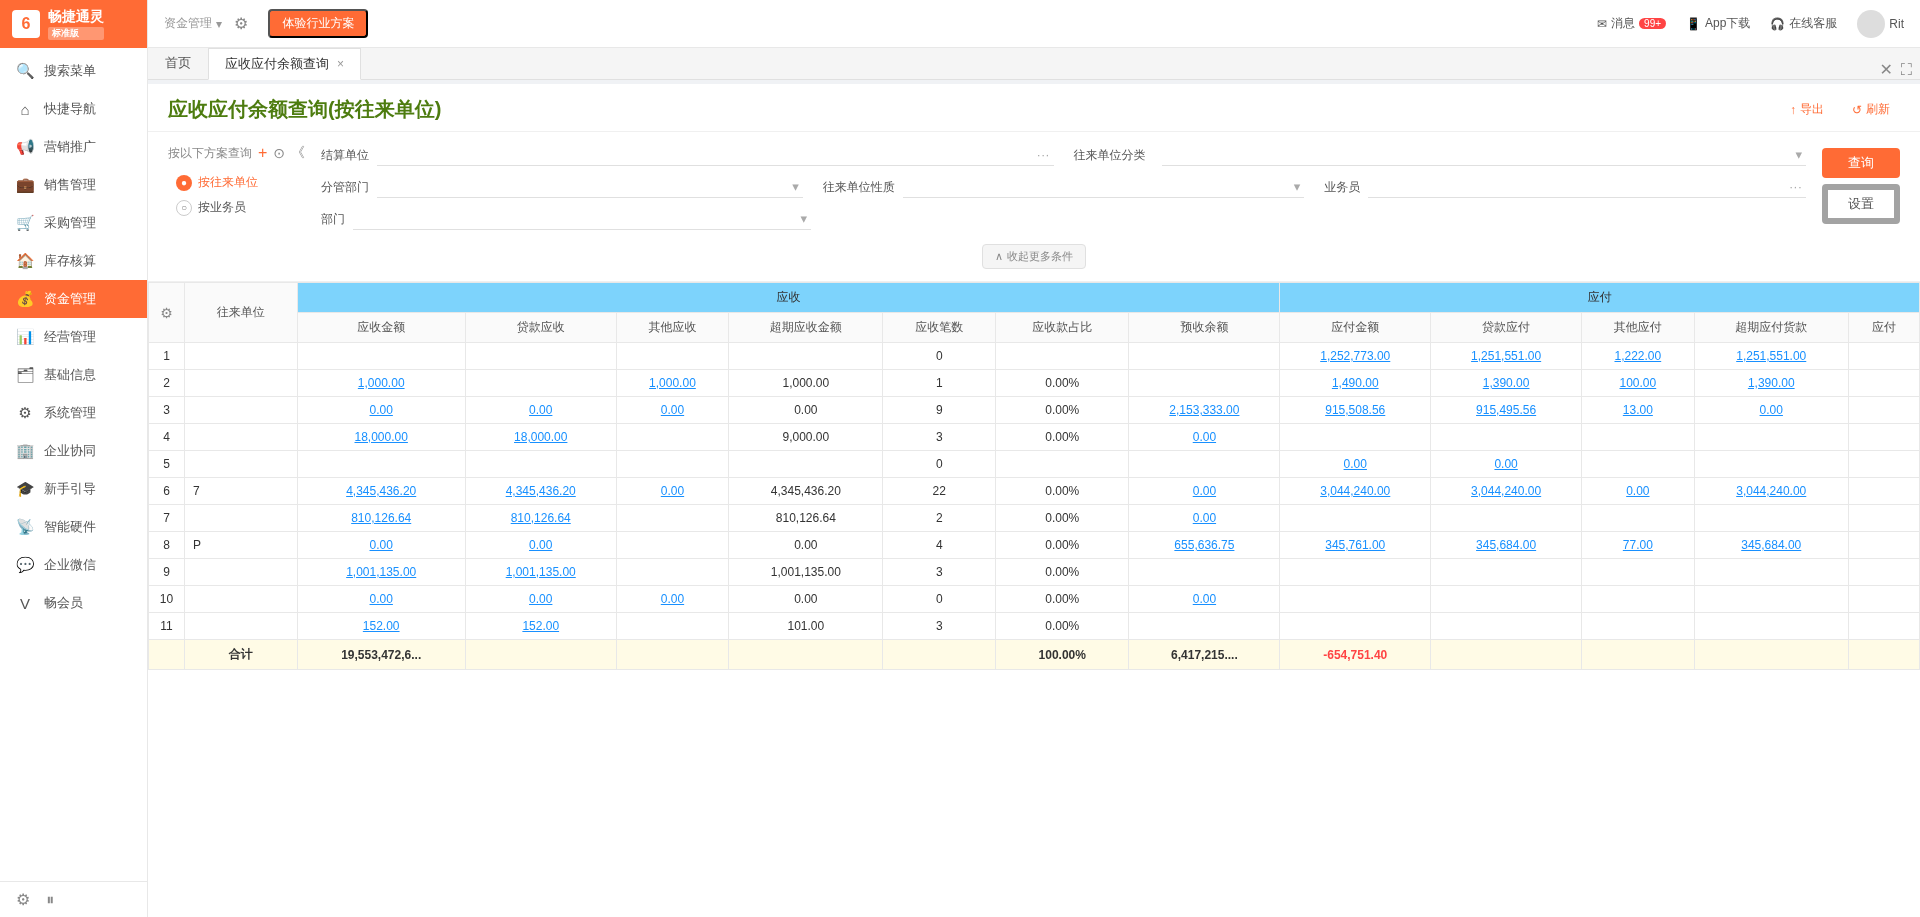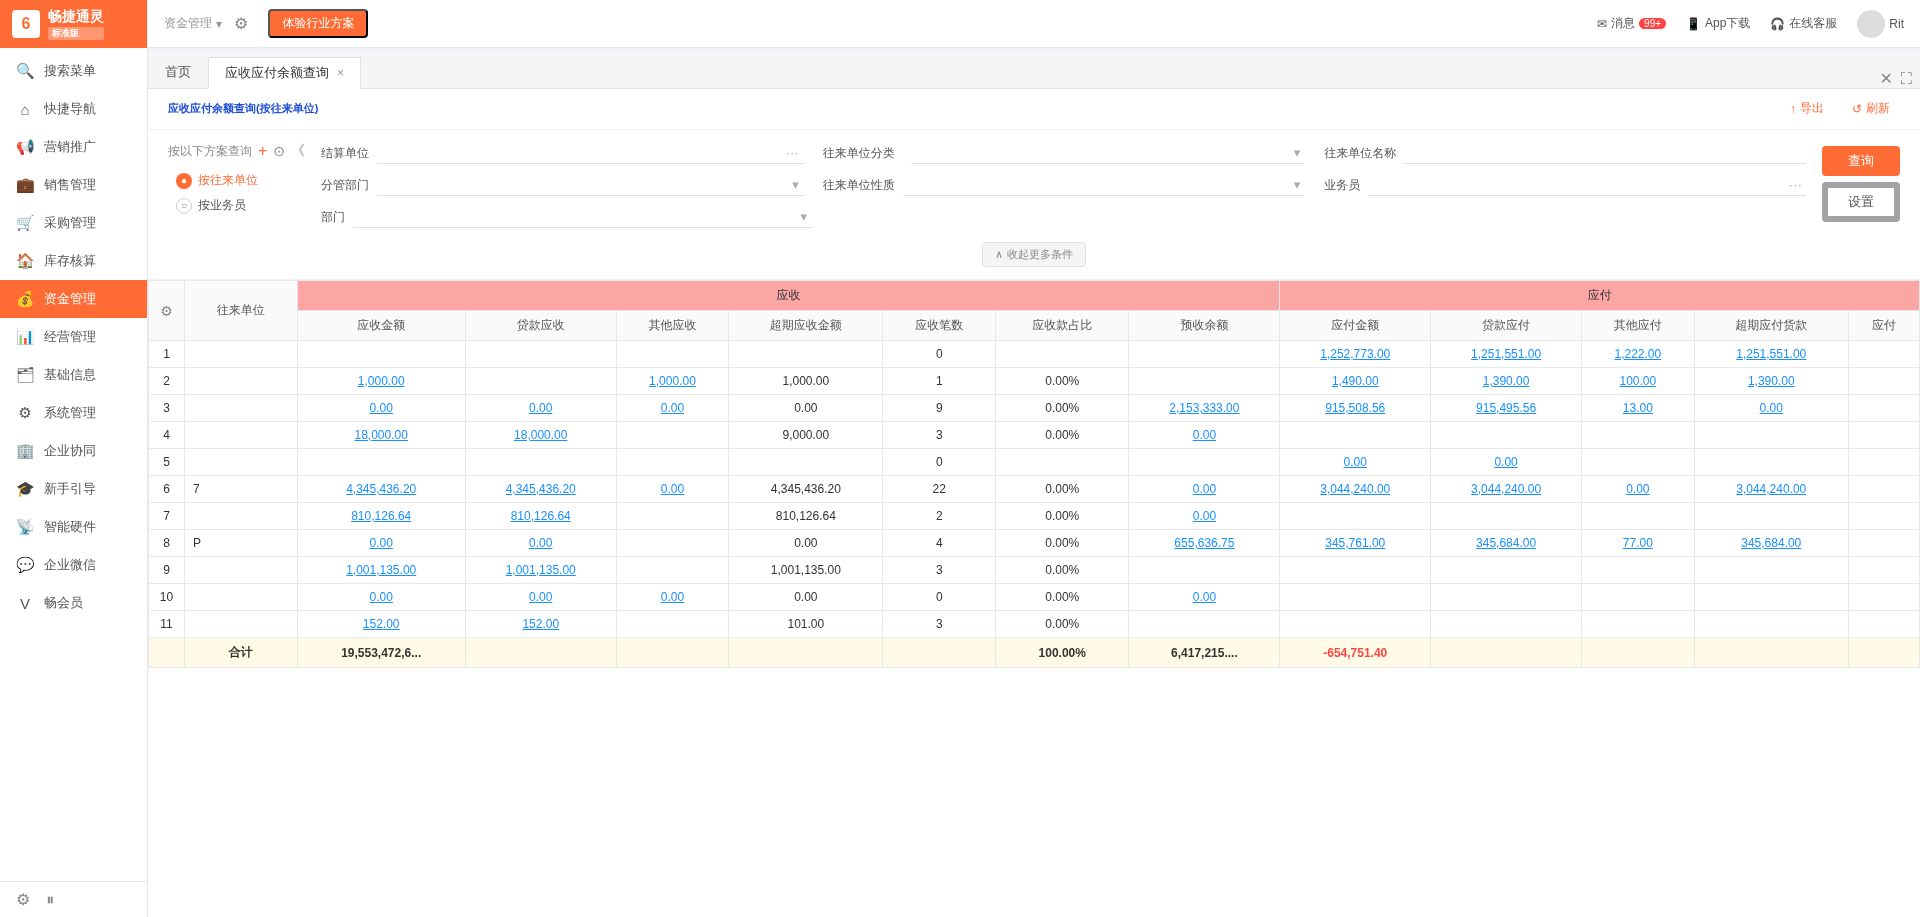--- a/index.html
+++ b/index.html
@@ -57,21 +57,21 @@
     .header-action .badge {
       background: #ff4444; color: #fff; border-radius: 10px; font-size: 10px;
       padding: 0 5px; min-width: 18px; text-align: center;
     }
     .header-avatar {
       width: 28px; height: 28px; background: #ddd; border-radius: 50%;
     }
 
     
     .tabs {
-      position: fixed; left: 148px; top: 53px; right: 0; height: 36px;
+      position: fixed; left: 148px; top: 44px; right: 0; height: 36px;
       background: #f5f5f5; border-bottom: 1px solid #e0e0e0;
       display: flex; align-items: flex-end; padding: 0 0 0 0;
       z-index: 98;
     }
     .tab {
       height: 32px; padding: 0 16px; display: flex; align-items: center; gap: 8px;
       cursor: pointer; font-size: 13px; border: 1px solid transparent;
       position: relative;
     }
     .tab.home {
@@ -90,21 +90,21 @@
       position: fixed; left: 148px; top: 84px; right: 0; bottom: 0;
       background: #f0f2f5; overflow: hidden; display: flex; flex-direction: column;
     }
     .content-area {
       background: #fff; margin: 0; flex: 1; overflow: hidden; display: flex; flex-direction: column;
     }
     .page-header {
       padding: 12px 20px 8px; display: flex; align-items: center; justify-content: space-between;
       border-bottom: 1px solid #f0f0f0;
     }
-    .page-title { font-size: 11px; font-weight: bold; color: #1d4ed8; }
+    .page-title { font-size: 20px; font-weight: bold; color: #4d7c0f; }
     .page-actions { display: flex; gap: 8px; }
     .page-action-btn {
       display: flex; align-items: center; gap: 4px; padding: 4px 10px;
       border: none; background: none; cursor: pointer; color: #ff6b35; font-size: 12px;
     }
 
     
     .filter-area {
       padding: 12px 20px; background: #fff; border-bottom: 1px solid #f0f0f0;
       display: flex; flex-direction: column; gap: 10px;
@@ -149,21 +149,21 @@
       width: 100%; border-collapse: collapse; font-size: 12px;
       min-width: 1600px;
     }
     th, td {
       border: 1px solid #e8e8e8; padding: 6px 8px; text-align: center; white-space: nowrap;
     }
     th {
       background: #fafafa; color: #555; font-weight: normal; position: sticky; top: 0; z-index: 10;
     }
     th.group-header {
-      background: #fca5a5; color: #333;
+      background: #7dd3fc; color: #333;
     }
     td { background: #fff; color: #333; }
     td.partner-name { text-align: left; }
     td a, td .link { color: #1890ff; text-decoration: underline; cursor: pointer; }
     .col-settings { width: 36px; }
     .row-total td { background: #fffbe6; font-weight: bold; }
     .row-total td.neg { color: #ff4444; }
     .gear-icon { font-size: 14px; color: #888; cursor: pointer; }
   </style>
 </head>
@@ -332,24 +332,20 @@
               <label style="font-size:12px;color:#555;white-space:nowrap;">结算单位</label>
               <div style="flex:1;border-bottom:1px solid #e0e0e0;padding:3px 4px;display:flex;justify-content:flex-end;">
                 <span style="color:#aaa;">···</span>
               </div>
             </div>
             <div style="display:flex; align-items:center; gap:16px; flex:1;">
               <label style="font-size:12px;color:#555;white-space:nowrap;">往来单位分类</label>
               <div style="flex:1;border-bottom:1px solid #e0e0e0;padding:3px 4px;display:flex;justify-content:flex-end;">
                 <span style="color:#aaa;">▾</span>
               </div>
-            </div>
-            <div style="display:flex; align-items:center; gap:8px; flex:1;">
-              <label style="font-size:12px;color:#555;white-space:nowrap;">往来单位名称</label>
-              <input type="text" class="filter-input" style="flex: 1 1 0%;">
             </div>
           </div>
 
           <div style="display:flex; gap:20px; margin-bottom:10px; align-items:center;">
             <div style="display:flex; align-items:center; gap:8px; flex:1;">
               <label style="font-size:12px;color:#555;white-space:nowrap;">分管部门</label>
               <div style="flex:1;border-bottom:1px solid #e0e0e0;padding:3px 4px;display:flex;justify-content:flex-end;">
                 <span style="color:#aaa;">▾</span>
               </div>
             </div>

